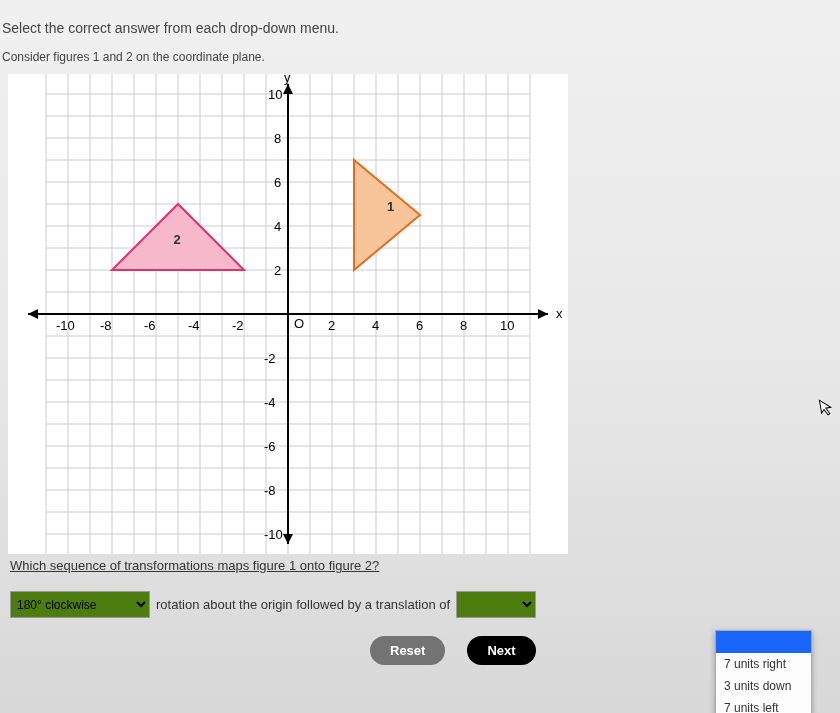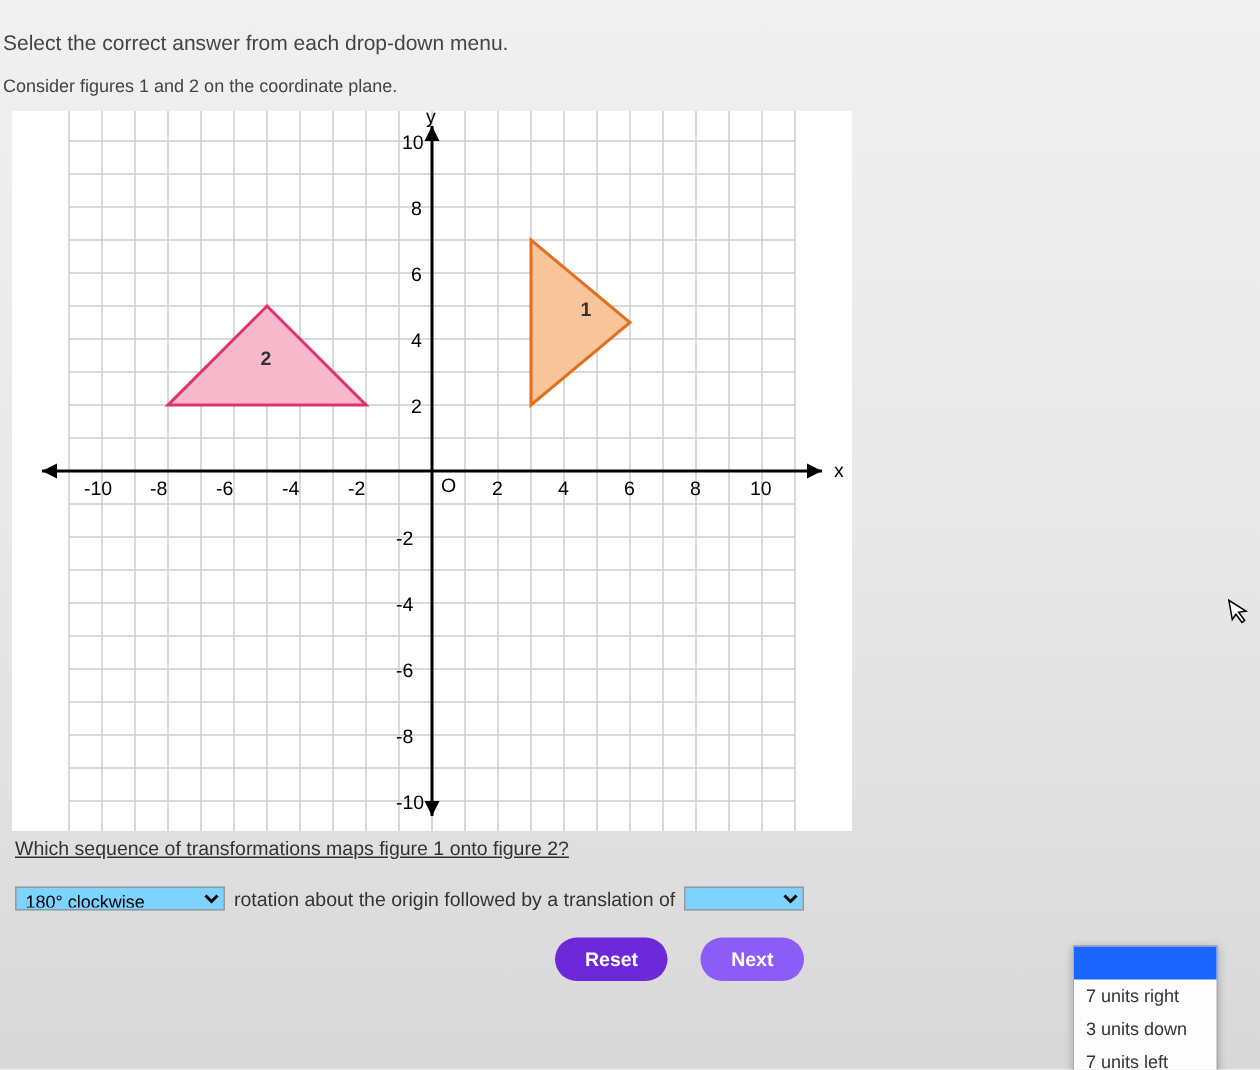--- a/index.html
+++ b/index.html
@@ -43,42 +43,42 @@
     margin: 18px 0 0 10px;
     display: flex;
     align-items: center;
     gap: 6px;
     flex-wrap: nowrap;
   }
   select.dd {
     font-size: 12px;
     padding: 1px 2px;
     border: 1px solid #999;
-    background: #7dd3fc;
-    height: 16px;
+    background: #4d7c0f;
+    height: 27px;
   }
   .dd1 { width: 140px; }
   .dd2 { width: 80px; }
   .button-row {
     margin-top: 18px;
     margin-left: 370px;
     display: flex;
     gap: 22px;
   }
   .btn {
     border: none;
     border-radius: 16px;
     padding: 7px 20px;
     font-size: 13px;
     font-weight: bold;
     color: #fff;
     cursor: pointer;
   }
-  .btn-reset { background: #6d28d9; }
-  .btn-next { background: #8b5cf6; }
+  .btn-reset { background: #737373; }
+  .btn-next { background: #000000; }
   .dropdown-popup {
     position: absolute;
     right: 28px;
     top: 630px;
     background: #fdfdfd;
     border: 1px solid #aaa;
     box-shadow: 0 2px 6px rgba(0,0,0,0.3);
     font-size: 12px;
     width: 95px;
   }

